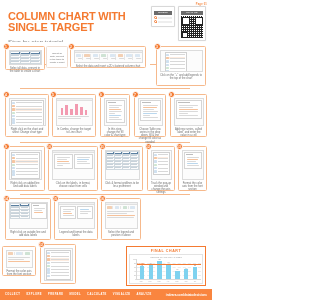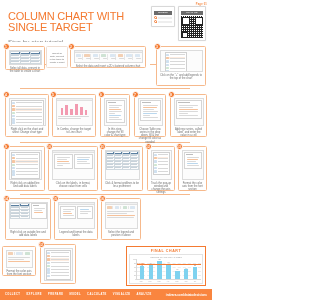--- a/index.html
+++ b/index.html
@@ -11,21 +11,21 @@
     color:#4a4a4a;
   }
   
   .page-tag{
     position:absolute; top:3px; right:5px;
     font-size:2.6px; color:#f58a45; letter-spacing:.2px;
     font-weight:bold;
   }
   .header{ position:absolute; top:11px; left:8px; width:140px; }
   .title{
-    font-size:11px; line-height:11px; font-weight:normal;
+    font-size:11px; line-height:11px; font-weight:bold;
     color:#f47a31; letter-spacing:-0.2px;
   }
   .subtitle{
     margin-top:5px; font-size:6.2px; color:#7d7d7d; font-weight:normal;
   }
   
   .qr-zone{ position:absolute; top:6px; right:6px; display:flex; gap:3px; align-items:flex-start; }
   .qr-card{
     background:#fff; border:0.5px solid #d8d8d8;
     padding:2px; border-radius:1px;

